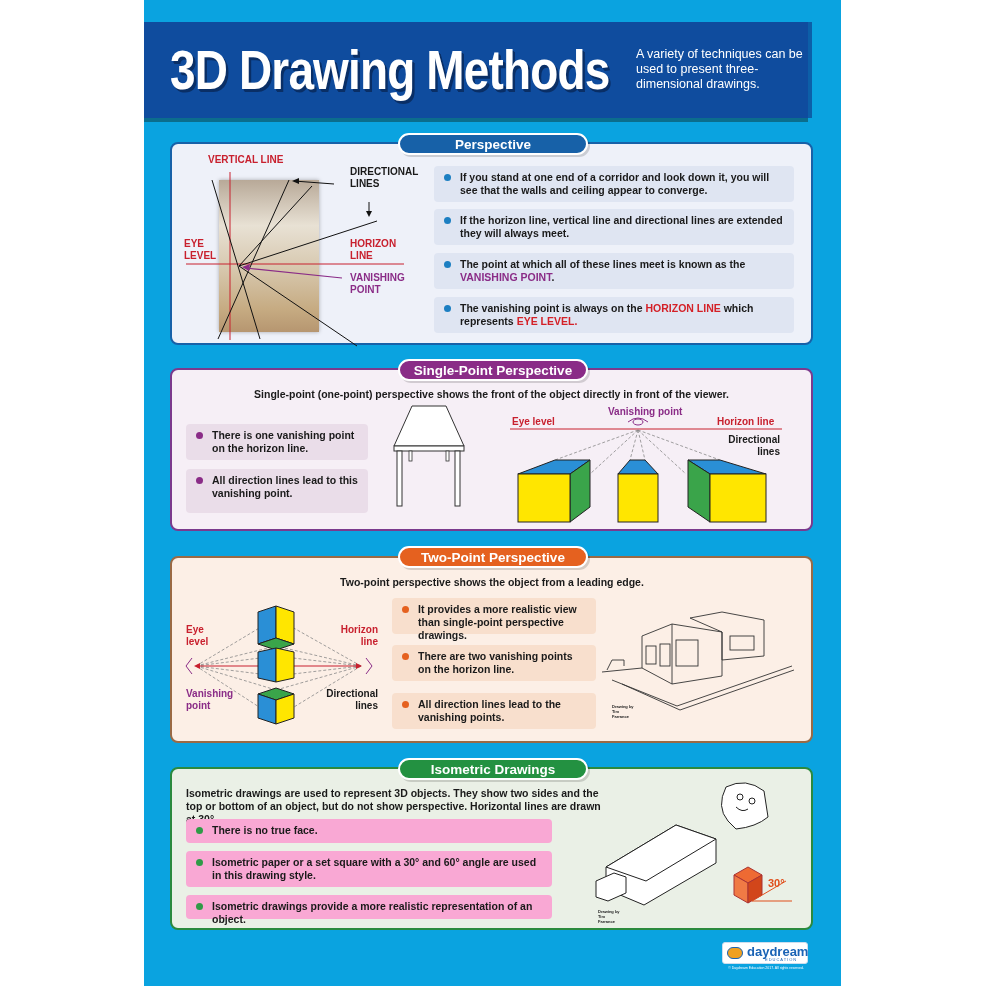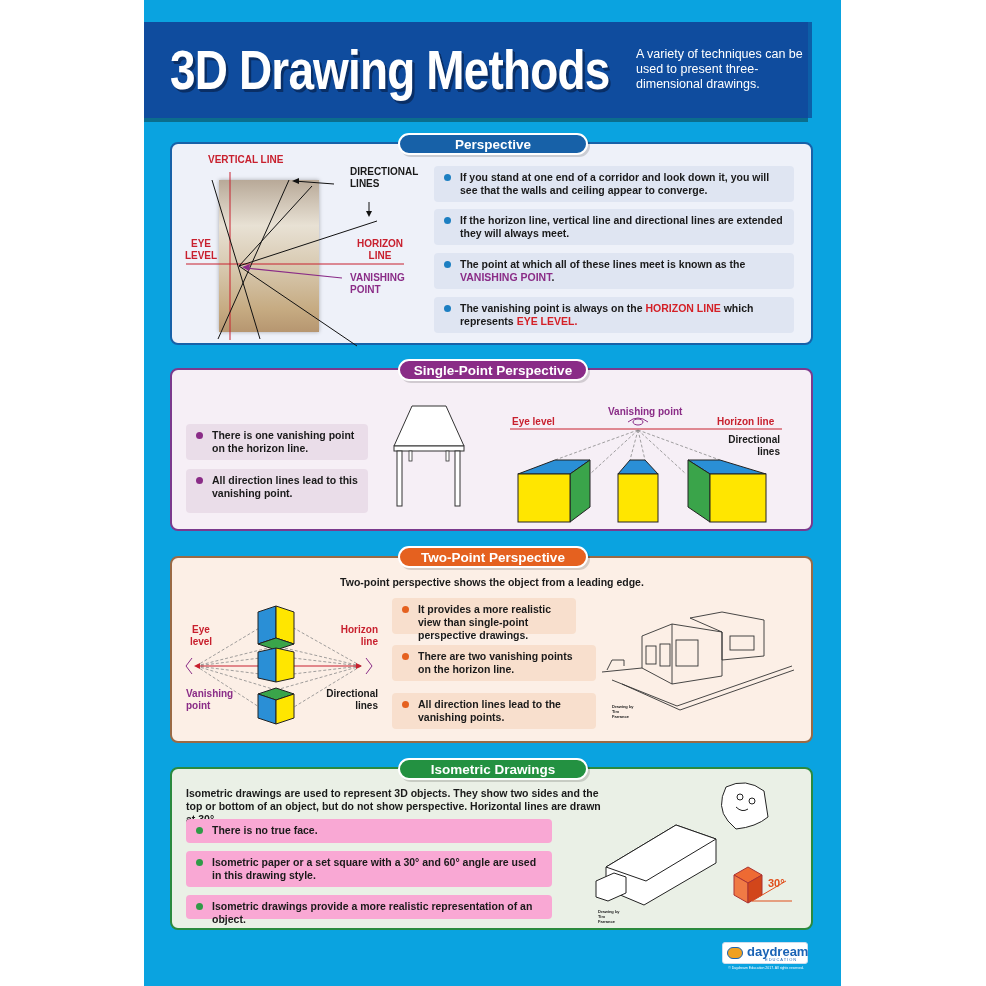--- a/index.html
+++ b/index.html
@@ -41,21 +41,21 @@
   .s3 .bullet-box .dot { background: #e5611f; }
   .s4 .bullet-box { background: #f9a8d4; }
   .s4 .bullet-box .dot { background: #2f9a47; }
 
   .red { color: #d42027; }
   .purple { color: #8a2c87; }
 
   .intro { position: absolute; font-size: 10.5px; line-height: 13px; font-weight: bold; color: #1a1a1a; }
 
   .lbl { position: absolute; font-size: 10px; font-weight: bold; line-height: 12px; }
-  .lbl.red { color: #c8202e; text-align: center; }
+  .lbl.red { color: #c8202e; }
   .lbl.purple { color: #8a2c87; }
   .lbl.black { color: #1a1a1a; }
 
   .photo { position: absolute; left: 47px; top: 36px; width: 100px; height: 152px;
            background: linear-gradient(180deg, #b8a998 0%, #e8e1d4 30%, #d9cbb3 55%, #c6ab82 85%, #b69670 100%);
            box-shadow: 0 0 4px rgba(0,0,0,0.3); }
 
   svg { position: absolute; overflow: visible; }
 
   .logo { position: absolute; left: 578px; top: 942px; width: 86px; height: 22px; background: #ffffff; border-radius: 3px;
@@ -114,20 +114,21 @@
       <span>The point at which all of these lines meet is known as the </span><span class="purple">VANISHING POINT</span><span>.</span>
     </div>
     <div class="bullet-box" style="left:262px;top:153px;width:360px;height:36px;">
       <span class="dot"></span>
       <span>The vanishing point is always on the </span><span class="red">HORIZON LINE</span><span> which represents </span><span class="red">EYE LEVEL.</span>
     </div>
   </div>
   <div class="pill p1">Perspective</div>
 
   <div class="card s2">
+    <div class="intro" style="left:0;top:18px;width:639px;text-align:center;">Single-point (one-point) perspective shows the front of the object directly in front of the viewer.</div>
     <div class="bullet-box" style="left:14px;top:54px;width:182px;height:36px;">
       <span class="dot"></span>
       <span>There is one vanishing point on the horizon line.</span>
     </div>
     <div class="bullet-box" style="left:14px;top:99px;width:182px;height:44px;">
       <span class="dot"></span>
       <span>All direction lines lead to this vanishing point.</span>
     </div>
 
     <svg width="80" height="110" style="left:222px;top:28px;">
@@ -202,21 +203,21 @@
 
       <polygon points="72,96 90,90 108,96 90,102" fill="#3aa44a" stroke="#222" stroke-width="1"></polygon>
       <polygon points="72,96 90,102 90,126 72,120" fill="#2a8fd6" stroke="#222" stroke-width="1"></polygon>
       <polygon points="90,102 108,96 108,120 90,126" fill="#ffe600" stroke="#222" stroke-width="1"></polygon>
     </svg>
     <div class="lbl red" style="left:14px;top:66px;width:30px;">Eye level</div>
     <div class="lbl red" style="left:160px;top:66px;width:46px;text-align:right;">Horizon line</div>
     <div class="lbl purple" style="left:14px;top:130px;width:50px;">Vanishing point</div>
     <div class="lbl black" style="left:148px;top:130px;width:58px;text-align:right;">Directional lines</div>
 
-    <div class="bullet-box" style="left:220px;top:40px;width:184px;height:36px;">
+    <div class="bullet-box" style="left:220px;top:40px;width:204px;height:36px;">
       <span class="dot"></span>
       <span>It provides a more realistic view than single-point perspective drawings.</span>
     </div>
     <div class="bullet-box" style="left:220px;top:135px;width:204px;height:36px;">
       <span class="dot"></span>
       <span>All direction lines lead to the vanishing points.</span>
     </div>
     <div class="bullet-box" style="left:220px;top:87px;width:204px;height:36px;">
       <span class="dot"></span>
       <span>There are two vanishing points on the horizon line.</span>

